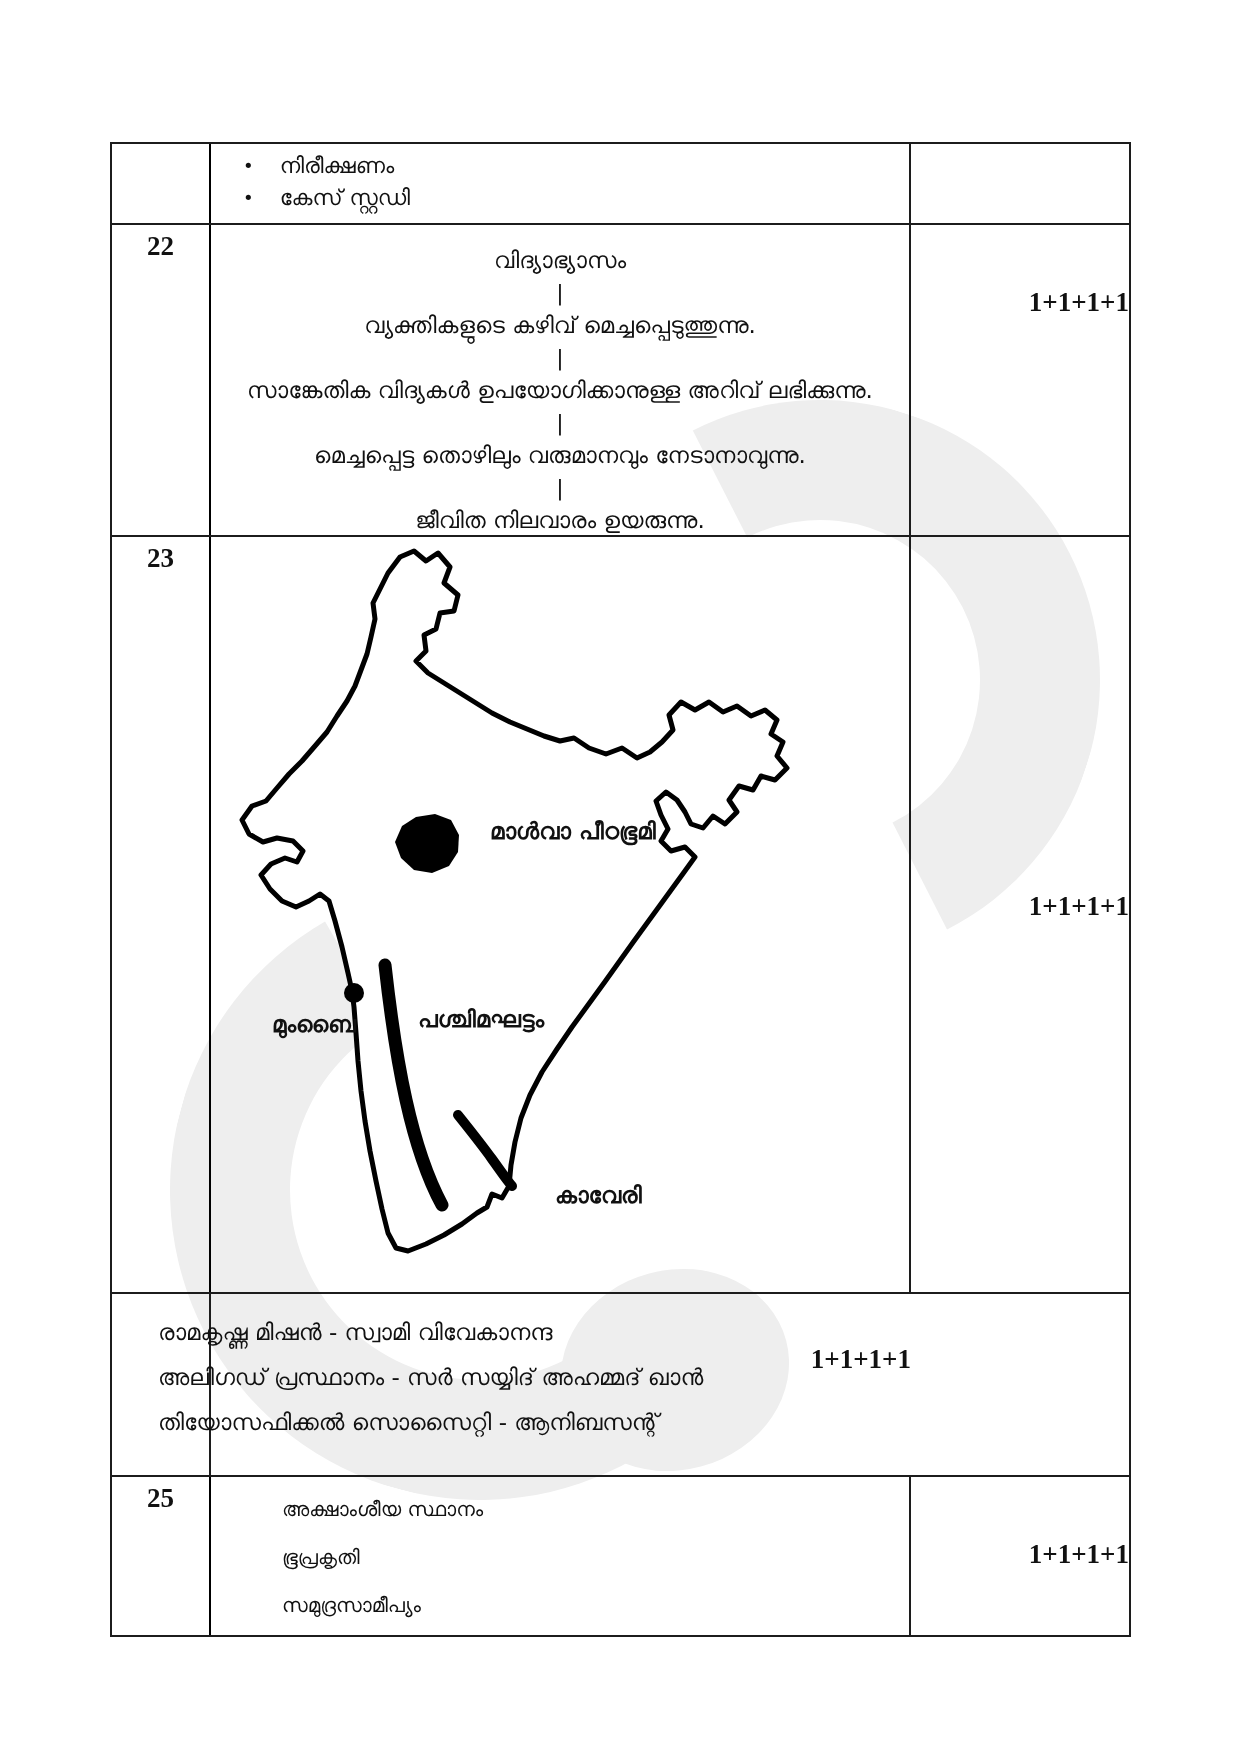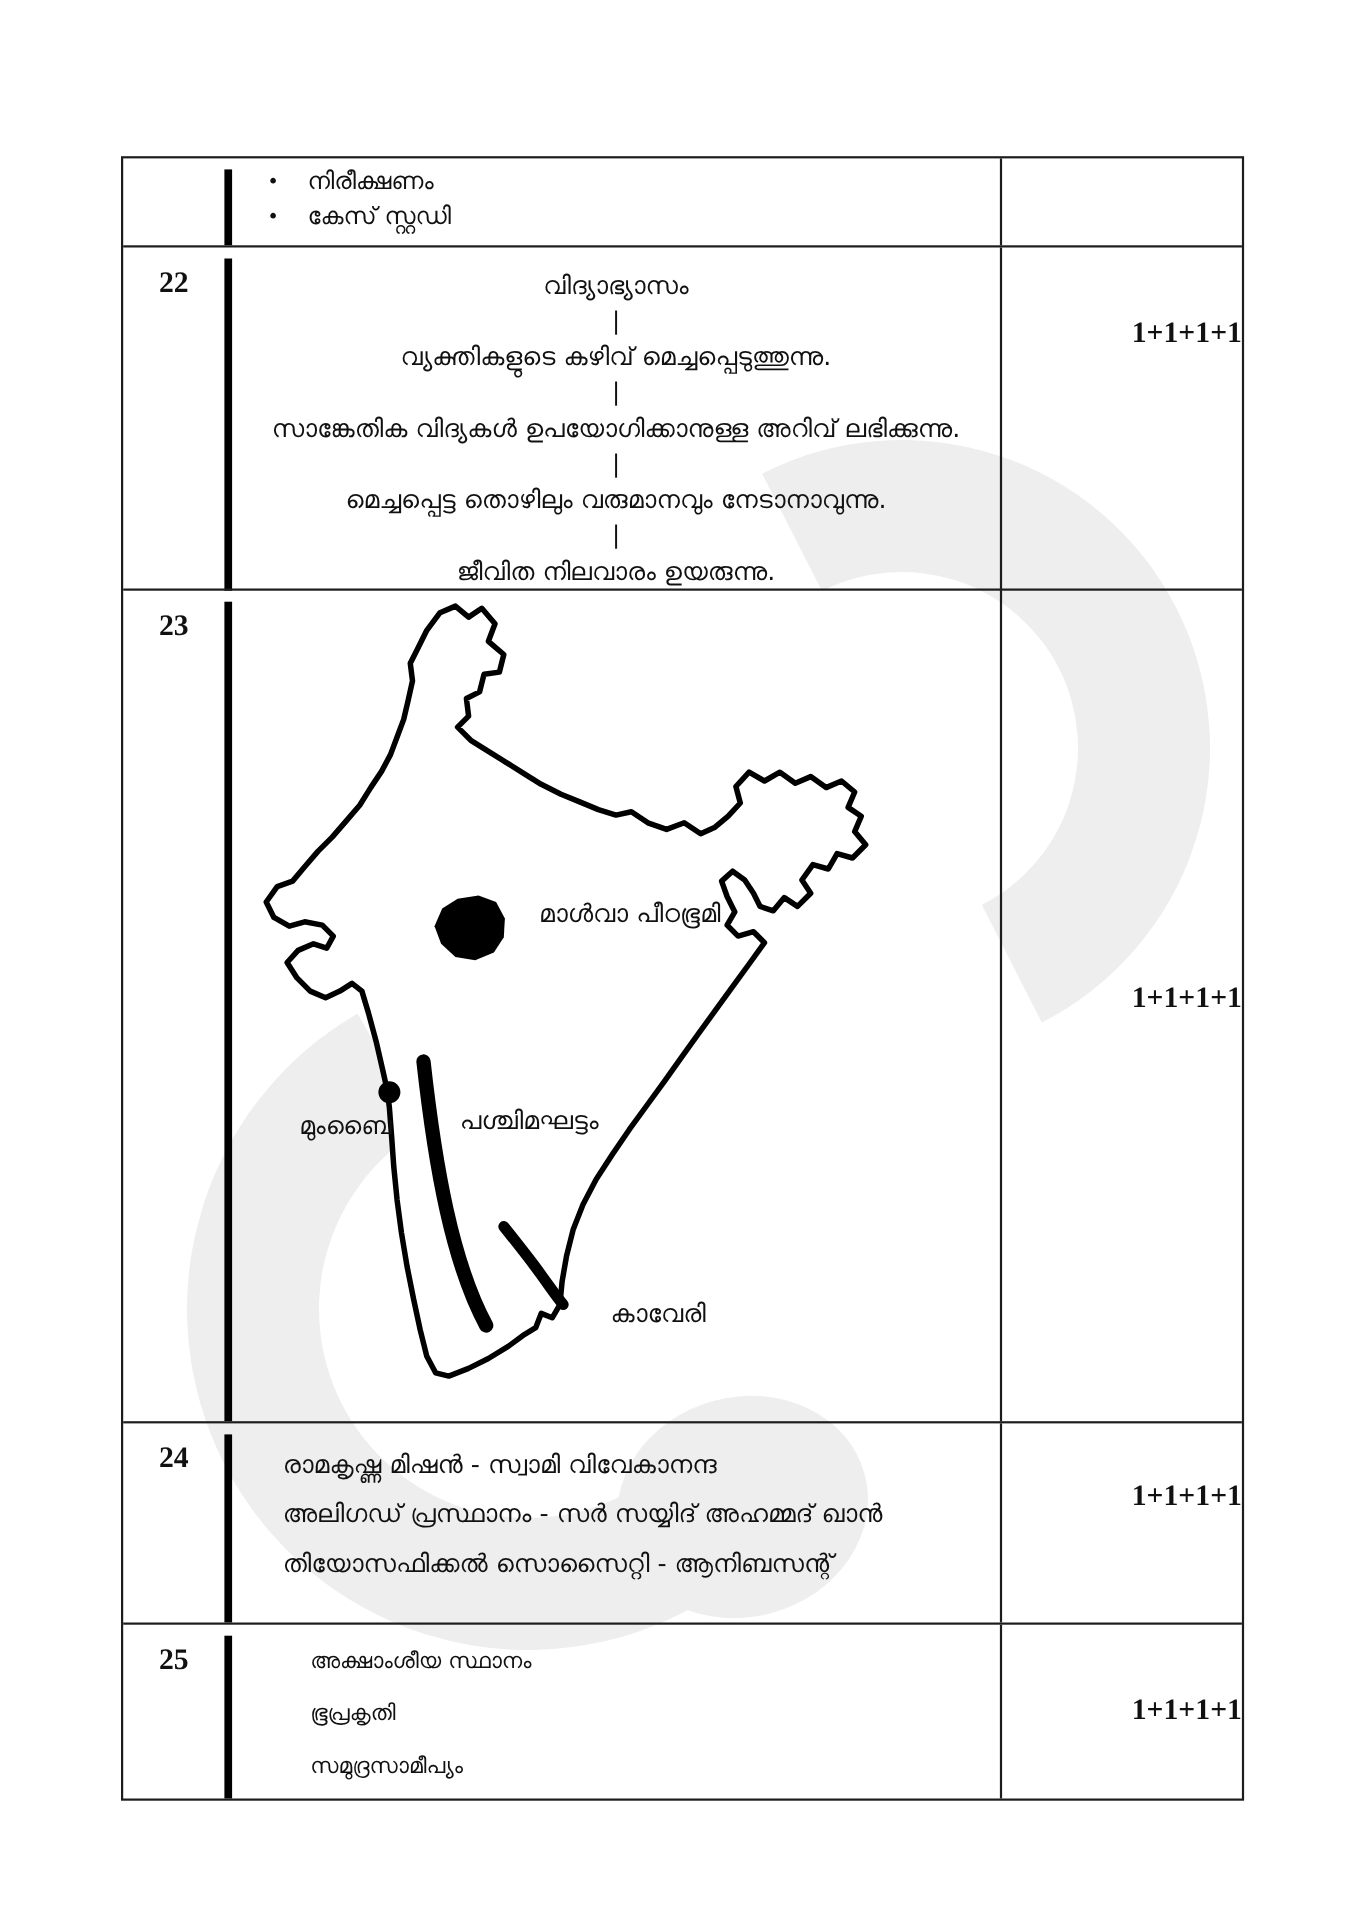--- a/index.html
+++ b/index.html
@@ -25,23 +25,23 @@
 
   
   .answer-table {
     position:absolute; left:110px; top:142px; width:1021px; height:1495px;
     border:2px solid #1c1c1c; box-sizing:border-box; z-index:2;
     display:grid; grid-template-rows:79px 312px 757px 183px 160px;
   }
   .t-row { display:grid; grid-template-columns:99px 700px 1fr; box-sizing:border-box; }
   .t-row + .t-row { border-top:2px solid #1c1c1c; }
   .num-cell {
-    border-right:7px solid #000000; box-sizing:border-box;
+    border-right:2px solid #000000; box-sizing:border-box;
     text-align:center; padding-top:6px;
-    font-family:"Liberation Serif", serif; font-weight:700; font-size:27px;margin-top:10px;
+    font-family:"Liberation Serif", serif; font-weight:700; font-size:27px;
   }
   .ans-cell { border-right:2px solid #1c1c1c; box-sizing:border-box; position:relative; }
   .marks-cell {
     box-sizing:border-box; text-align:right;
     font-family:"Liberation Serif", serif; font-weight:700; font-size:27px;
   }
   .row-22 .marks-cell { padding-top:62px; }
   .row-23 .marks-cell { padding-top:354px; }
   .row-24 .marks-cell { padding-top:50px; }
   .row-25 .marks-cell { padding-top:62px; }
@@ -51,21 +51,21 @@
   .bullet-line { display:flex; align-items:center; height:32px; }
   .bullet-dot { font-size:18px; margin-right:26px; }
 
   
   .flow-col { display:flex; flex-direction:column; align-items:center; padding-top:18px; font-size:23px; }
   .flow-line { line-height:34px; white-space:nowrap; }
   .flow-bar  { line-height:31px; font-size:22px; }
 
   
   .india-map-svg { position:absolute; left:19px; top:8px; }
-  .map-label { position:absolute; font-weight:400; font-size:23px; white-space:nowrap; }
+  .map-label { position:absolute; font-weight:700; font-size:23px; white-space:nowrap; }
   .label-malwa  { left:279px; top:281px; }
   .label-mumbai { left:61px;  top:474px; }
   .label-ghats  { left:207px; top:469px; }
   .label-kaveri { left:344px; top:645px; }
 
   
   .row-24 .ans-cell { padding:16px 0 0 46px; font-size:23px; }
   .row-24 .list-line { line-height:45px; white-space:nowrap; }
   .row-25 .ans-cell { padding:8px 0 0 71px; font-size:20px; }
   .row-25 .list-line { line-height:48px; white-space:nowrap; }
@@ -124,21 +124,20 @@
       </svg>
       <div class="map-label label-malwa">മാൾവാ പീഠഭൂമി</div>
       <div class="map-label label-mumbai">മുംബൈ</div>
       <div class="map-label label-ghats">പശ്ചിമഘട്ടം</div>
       <div class="map-label label-kaveri">കാവേരി</div>
     </div>
     <div class="marks-cell">1+1+1+1</div>
   </div>
 
   <div class="t-row row-24">
-    <div class="num-cell">24</div>
     <div class="ans-cell">
       <div class="list-line">രാമകൃഷ്ണ മിഷൻ - സ്വാമി വിവേകാനന്ദ</div>
       <div class="list-line">അലിഗഡ് പ്രസ്ഥാനം - സർ സയ്യിദ് അഹമ്മദ് ഖാൻ</div>
       <div class="list-line">തിയോസഫിക്കൽ സൊസൈറ്റി - ആനിബസന്റ്</div>
     </div>
     <div class="marks-cell">1+1+1+1</div>
   </div>
 
   <div class="t-row row-25">
     <div class="num-cell">25</div>

